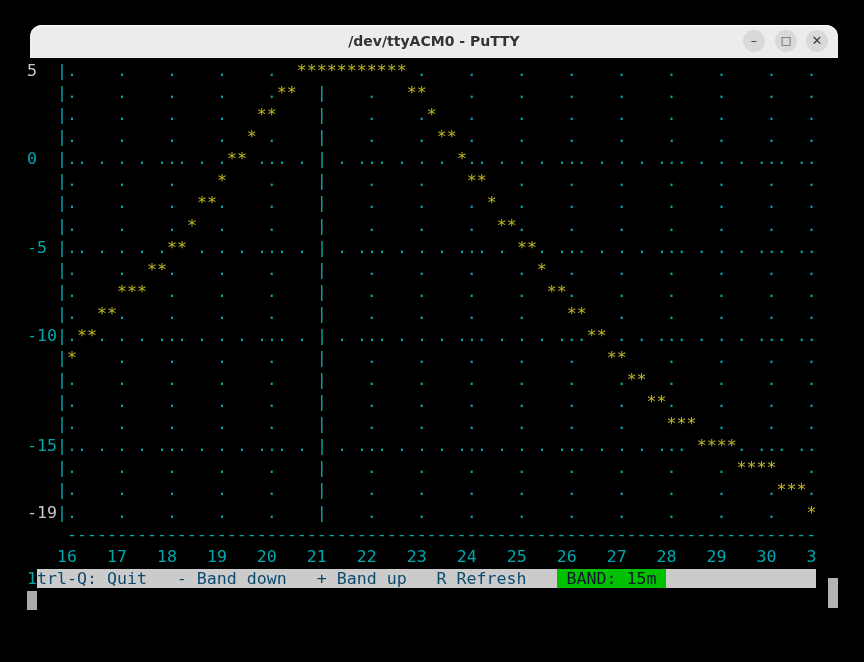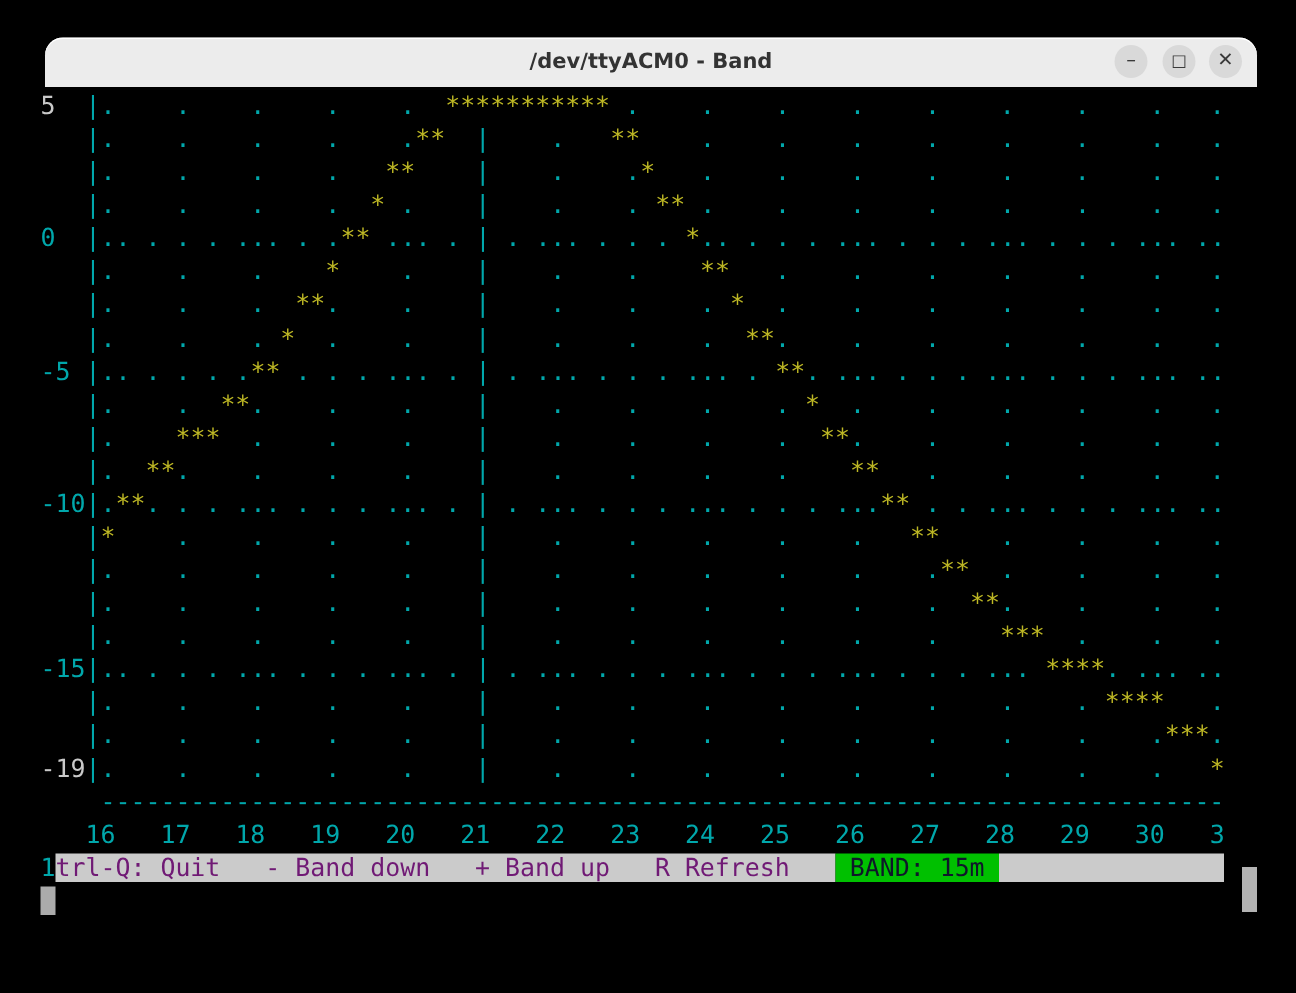--- a/index.html
+++ b/index.html
@@ -11,30 +11,30 @@
   .winbtn{position:absolute;top:30px;width:22px;height:22px;border-radius:50%;background:#d9d9d9;
           color:#3a3a3a;text-align:center;line-height:22px;font-size:13px;font-family:"DejaVu Sans",sans-serif;cursor:default;}
   .btn-min{left:743px;}
   .btn-max{left:775px;font-size:11px;}
   .btn-close{left:806px;}
   .screen{position:absolute;left:27px;top:60px;margin:0;
           font-family:"DejaVu Sans Mono",monospace;font-size:16.6px;line-height:22.08px;
           white-space:pre;color:#c9c9c9;}
   .screen .c{color:#00a7ab;}
   .screen .y{color:#bdb724;}
-  .screen .sg{background:#cbcbcb;color:#701a75;}
+  .screen .sg{background:#cbcbcb;color:#0c4a6e;}
   .screen .sgn{background:#00c000;color:#0f172a;}
   .screen .cur{background:#ababab;}
   .sb-thumb{position:absolute;left:828px;top:578px;width:10px;height:30px;background:#b3b3b3;}
 </style>
 </head>
 <body>
 
 <div class="titlebar">
-  <div class="title">/dev/ttyACM0 - Band</div>
+  <div class="title">/dev/ttyACM0 - PuTTY</div>
 </div>
 <div class="winbtn btn-min">–</div>
 <div class="winbtn btn-max">□</div>
 <div class="winbtn btn-close">✕</div>
 
 <pre class="screen" id="screen"><div>5  <span class="c">|.</span>    <span class="c">.</span>    <span class="c">.</span>    <span class="c">.</span>    <span class="c">.</span>  <span class="y">***********</span> <span class="c">.</span>    <span class="c">.</span>    <span class="c">.</span>    <span class="c">.</span>    <span class="c">.</span>    <span class="c">.</span>    <span class="c">.</span>    <span class="c">.</span>   <span class="c">.</span></div><div>   <span class="c">|.</span>    <span class="c">.</span>    <span class="c">.</span>    <span class="c">.</span>    <span class="c">.</span><span class="y">**</span>  <span class="c">|</span>    <span class="c">.</span>   <span class="y">**</span>    <span class="c">.</span>    <span class="c">.</span>    <span class="c">.</span>    <span class="c">.</span>    <span class="c">.</span>    <span class="c">.</span>    <span class="c">.</span>   <span class="c">.</span></div><div>   <span class="c">|.</span>    <span class="c">.</span>    <span class="c">.</span>    <span class="c">.</span>   <span class="y">**</span>    <span class="c">|</span>    <span class="c">.</span>    <span class="c">.</span><span class="y">*</span>   <span class="c">.</span>    <span class="c">.</span>    <span class="c">.</span>    <span class="c">.</span>    <span class="c">.</span>    <span class="c">.</span>    <span class="c">.</span>   <span class="c">.</span></div><div>   <span class="c">|.</span>    <span class="c">.</span>    <span class="c">.</span>    <span class="c">.</span>  <span class="y">*</span> <span class="c">.</span>    <span class="c">|</span>    <span class="c">.</span>    <span class="c">.</span> <span class="y">**</span> <span class="c">.</span>    <span class="c">.</span>    <span class="c">.</span>    <span class="c">.</span>    <span class="c">.</span>    <span class="c">.</span>    <span class="c">.</span>   <span class="c">.</span></div><div><span class="c">0</span>  <span class="c">|..</span> <span class="c">.</span> <span class="c">.</span> <span class="c">.</span> <span class="c">...</span> <span class="c">.</span> <span class="c">.</span><span class="y">**</span> <span class="c">...</span> <span class="c">.</span> <span class="c">|</span> <span class="c">.</span> <span class="c">...</span> <span class="c">.</span> <span class="c">.</span> <span class="c">.</span> <span class="y">*</span><span class="c">..</span> <span class="c">.</span> <span class="c">.</span> <span class="c">.</span> <span class="c">...</span> <span class="c">.</span> <span class="c">.</span> <span class="c">.</span> <span class="c">...</span> <span class="c">.</span> <span class="c">.</span> <span class="c">.</span> <span class="c">...</span> <span class="c">..</span></div><div>   <span class="c">|.</span>    <span class="c">.</span>    <span class="c">.</span>    <span class="y">*</span>    <span class="c">.</span>    <span class="c">|</span>    <span class="c">.</span>    <span class="c">.</span>    <span class="y">**</span>   <span class="c">.</span>    <span class="c">.</span>    <span class="c">.</span>    <span class="c">.</span>    <span class="c">.</span>    <span class="c">.</span>   <span class="c">.</span></div><div>   <span class="c">|.</span>    <span class="c">.</span>    <span class="c">.</span>  <span class="y">**</span><span class="c">.</span>    <span class="c">.</span>    <span class="c">|</span>    <span class="c">.</span>    <span class="c">.</span>    <span class="c">.</span> <span class="y">*</span>  <span class="c">.</span>    <span class="c">.</span>    <span class="c">.</span>    <span class="c">.</span>    <span class="c">.</span>    <span class="c">.</span>   <span class="c">.</span></div><div>   <span class="c">|.</span>    <span class="c">.</span>    <span class="c">.</span> <span class="y">*</span>  <span class="c">.</span>    <span class="c">.</span>    <span class="c">|</span>    <span class="c">.</span>    <span class="c">.</span>    <span class="c">.</span>  <span class="y">**</span><span class="c">.</span>    <span class="c">.</span>    <span class="c">.</span>    <span class="c">.</span>    <span class="c">.</span>    <span class="c">.</span>   <span class="c">.</span></div><div><span class="c">-5</span> <span class="c">|..</span> <span class="c">.</span> <span class="c">.</span> <span class="c">.</span> <span class="c">.</span><span class="y">**</span> <span class="c">.</span> <span class="c">.</span> <span class="c">.</span> <span class="c">...</span> <span class="c">.</span> <span class="c">|</span> <span class="c">.</span> <span class="c">...</span> <span class="c">.</span> <span class="c">.</span> <span class="c">.</span> <span class="c">...</span> <span class="c">.</span> <span class="y">**</span><span class="c">.</span> <span class="c">...</span> <span class="c">.</span> <span class="c">.</span> <span class="c">.</span> <span class="c">...</span> <span class="c">.</span> <span class="c">.</span> <span class="c">.</span> <span class="c">...</span> <span class="c">..</span></div><div>   <span class="c">|.</span>    <span class="c">.</span>  <span class="y">**</span><span class="c">.</span>    <span class="c">.</span>    <span class="c">.</span>    <span class="c">|</span>    <span class="c">.</span>    <span class="c">.</span>    <span class="c">.</span>    <span class="c">.</span> <span class="y">*</span>  <span class="c">.</span>    <span class="c">.</span>    <span class="c">.</span>    <span class="c">.</span>    <span class="c">.</span>   <span class="c">.</span></div><div>   <span class="c">|.</span>    <span class="y">***</span>  <span class="c">.</span>    <span class="c">.</span>    <span class="c">.</span>    <span class="c">|</span>    <span class="c">.</span>    <span class="c">.</span>    <span class="c">.</span>    <span class="c">.</span>  <span class="y">**</span><span class="c">.</span>    <span class="c">.</span>    <span class="c">.</span>    <span class="c">.</span>    <span class="c">.</span>   <span class="c">.</span></div><div>   <span class="c">|.</span>  <span class="y">**</span><span class="c">.</span>    <span class="c">.</span>    <span class="c">.</span>    <span class="c">.</span>    <span class="c">|</span>    <span class="c">.</span>    <span class="c">.</span>    <span class="c">.</span>    <span class="c">.</span>    <span class="y">**</span>   <span class="c">.</span>    <span class="c">.</span>    <span class="c">.</span>    <span class="c">.</span>   <span class="c">.</span></div><div><span class="c">-10|.</span><span class="y">**</span><span class="c">.</span> <span class="c">.</span> <span class="c">.</span> <span class="c">...</span> <span class="c">.</span> <span class="c">.</span> <span class="c">.</span> <span class="c">...</span> <span class="c">.</span> <span class="c">|</span> <span class="c">.</span> <span class="c">...</span> <span class="c">.</span> <span class="c">.</span> <span class="c">.</span> <span class="c">...</span> <span class="c">.</span> <span class="c">.</span> <span class="c">.</span> <span class="c">...</span><span class="y">**</span> <span class="c">.</span> <span class="c">.</span> <span class="c">...</span> <span class="c">.</span> <span class="c">.</span> <span class="c">.</span> <span class="c">...</span> <span class="c">..</span></div><div>   <span class="c">|</span><span class="y">*</span>    <span class="c">.</span>    <span class="c">.</span>    <span class="c">.</span>    <span class="c">.</span>    <span class="c">|</span>    <span class="c">.</span>    <span class="c">.</span>    <span class="c">.</span>    <span class="c">.</span>    <span class="c">.</span>   <span class="y">**</span>    <span class="c">.</span>    <span class="c">.</span>    <span class="c">.</span>   <span class="c">.</span></div><div>   <span class="c">|.</span>    <span class="c">.</span>    <span class="c">.</span>    <span class="c">.</span>    <span class="c">.</span>    <span class="c">|</span>    <span class="c">.</span>    <span class="c">.</span>    <span class="c">.</span>    <span class="c">.</span>    <span class="c">.</span>    <span class="c">.</span><span class="y">**</span>  <span class="c">.</span>    <span class="c">.</span>    <span class="c">.</span>   <span class="c">.</span></div><div>   <span class="c">|.</span>    <span class="c">.</span>    <span class="c">.</span>    <span class="c">.</span>    <span class="c">.</span>    <span class="c">|</span>    <span class="c">.</span>    <span class="c">.</span>    <span class="c">.</span>    <span class="c">.</span>    <span class="c">.</span>    <span class="c">.</span>  <span class="y">**</span><span class="c">.</span>    <span class="c">.</span>    <span class="c">.</span>   <span class="c">.</span></div><div>   <span class="c">|.</span>    <span class="c">.</span>    <span class="c">.</span>    <span class="c">.</span>    <span class="c">.</span>    <span class="c">|</span>    <span class="c">.</span>    <span class="c">.</span>    <span class="c">.</span>    <span class="c">.</span>    <span class="c">.</span>    <span class="c">.</span>    <span class="y">***</span>  <span class="c">.</span>    <span class="c">.</span>   <span class="c">.</span></div><div><span class="c">-15|..</span> <span class="c">.</span> <span class="c">.</span> <span class="c">.</span> <span class="c">...</span> <span class="c">.</span> <span class="c">.</span> <span class="c">.</span> <span class="c">...</span> <span class="c">.</span> <span class="c">|</span> <span class="c">.</span> <span class="c">...</span> <span class="c">.</span> <span class="c">.</span> <span class="c">.</span> <span class="c">...</span> <span class="c">.</span> <span class="c">.</span> <span class="c">.</span> <span class="c">...</span> <span class="c">.</span> <span class="c">.</span> <span class="c">.</span> <span class="c">...</span> <span class="y">****</span><span class="c">.</span> <span class="c">...</span> <span class="c">..</span></div><div>   <span class="c">|.</span>    <span class="c">.</span>    <span class="c">.</span>    <span class="c">.</span>    <span class="c">.</span>    <span class="c">|</span>    <span class="c">.</span>    <span class="c">.</span>    <span class="c">.</span>    <span class="c">.</span>    <span class="c">.</span>    <span class="c">.</span>    <span class="c">.</span>    <span class="c">.</span> <span class="y">****</span>   <span class="c">.</span></div><div>   <span class="c">|.</span>    <span class="c">.</span>    <span class="c">.</span>    <span class="c">.</span>    <span class="c">.</span>    <span class="c">|</span>    <span class="c">.</span>    <span class="c">.</span>    <span class="c">.</span>    <span class="c">.</span>    <span class="c">.</span>    <span class="c">.</span>    <span class="c">.</span>    <span class="c">.</span>    <span class="c">.</span><span class="y">***</span><span class="c">.</span></div><div>-19<span class="c">|.</span>    <span class="c">.</span>    <span class="c">.</span>    <span class="c">.</span>    <span class="c">.</span>    <span class="c">|</span>    <span class="c">.</span>    <span class="c">.</span>    <span class="c">.</span>    <span class="c">.</span>    <span class="c">.</span>    <span class="c">.</span>    <span class="c">.</span>    <span class="c">.</span>    <span class="c">.</span>   <span class="y">*</span></div><div>    <span class="c">---------------------------------------------------------------------------</span></div><div>   <span class="c">16</span>   <span class="c">17</span>   <span class="c">18</span>   <span class="c">19</span>   <span class="c">20</span>   <span class="c">21</span>   <span class="c">22</span>   <span class="c">23</span>   <span class="c">24</span>   <span class="c">25</span>   <span class="c">26</span>   <span class="c">27</span>   <span class="c">28</span>   <span class="c">29</span>   <span class="c">30</span>   <span class="c">3</span></div><div><span class="c">1</span><span class="sg">trl-Q: Quit   - Band down   + Band up   R Refresh   </span><span class="sgn"> BAND: 15m </span><span class="sg">               </span></div><div><span class="cur"> </span></div></pre>
 
 <div class="sb-thumb"></div>
 
 </body></html>

